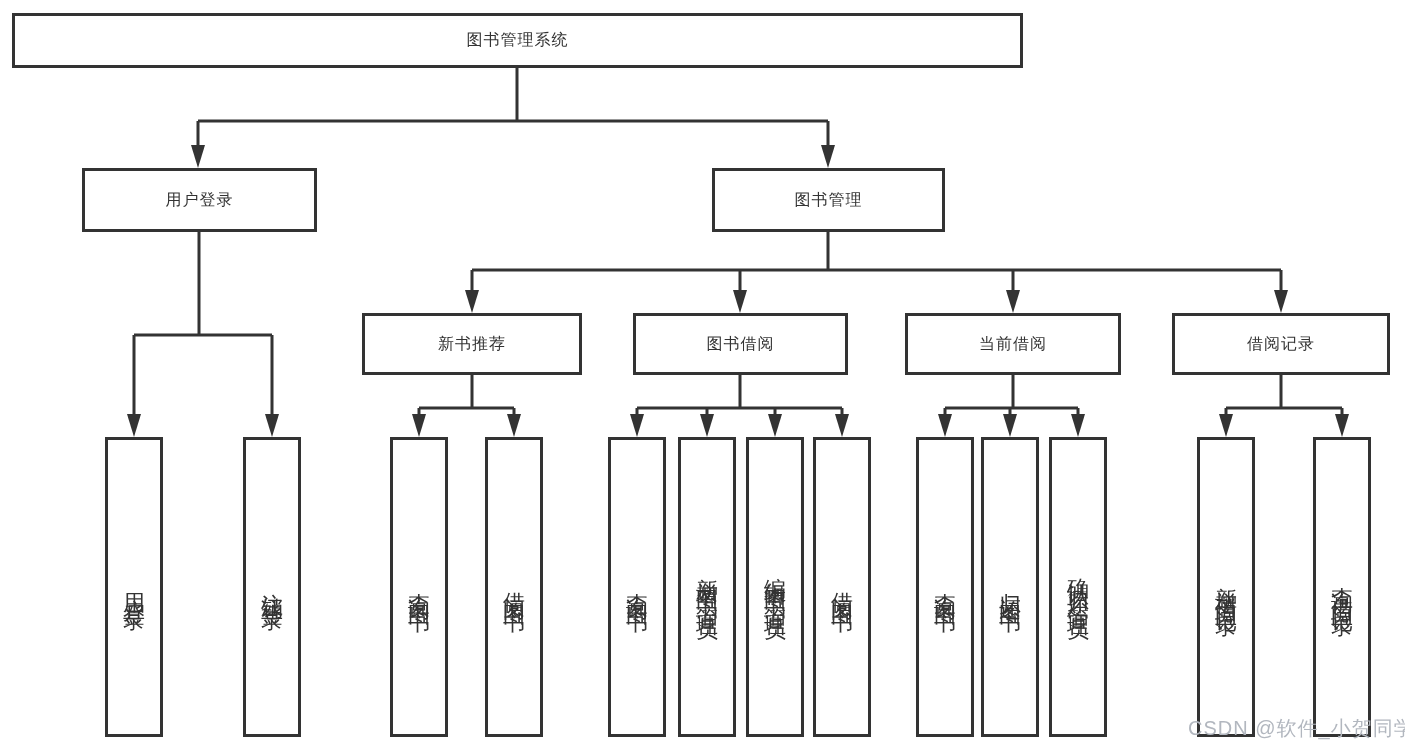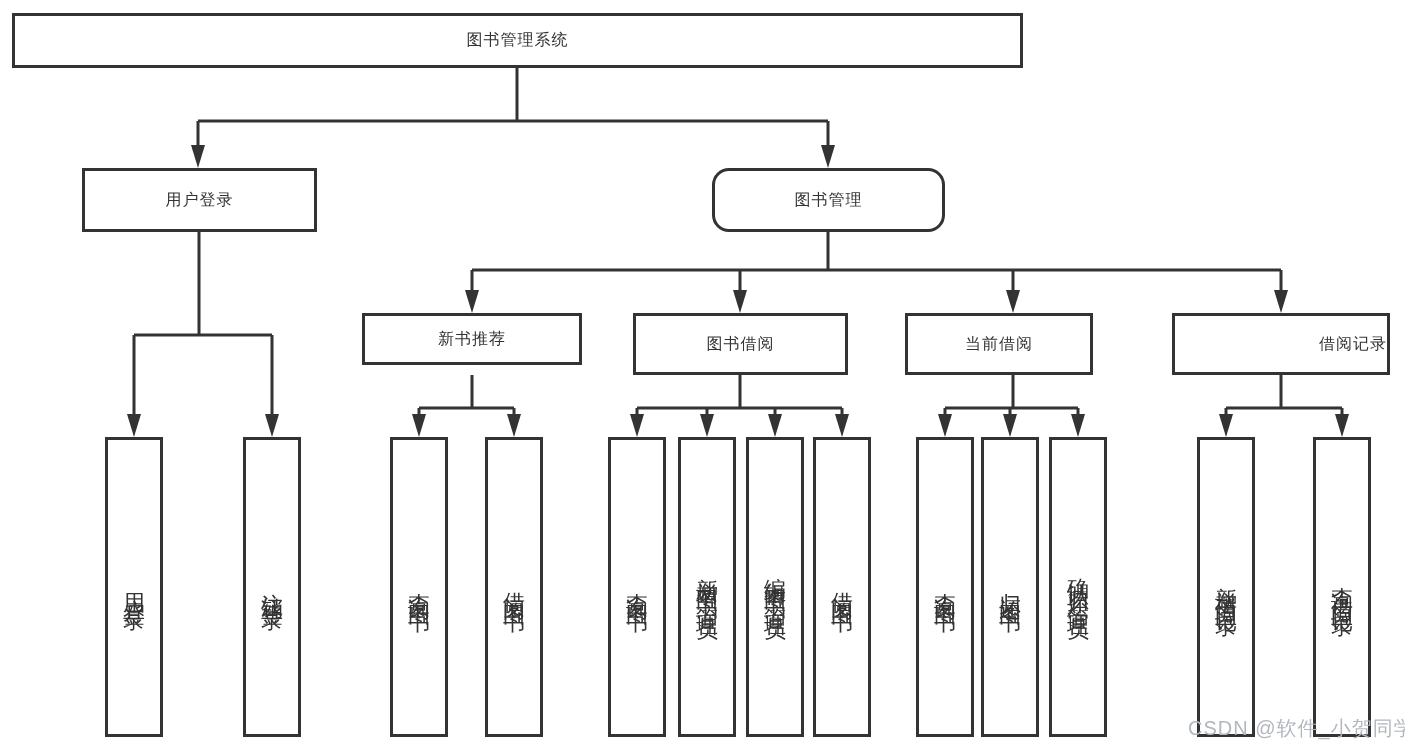--- a/index.html
+++ b/index.html
@@ -14,25 +14,25 @@
   }
   .hbox{font-size:16px;letter-spacing:1px;}
   .leaf{width:58px;top:437px;height:300px;}
   .leaf .vtext{
     writing-mode:vertical-rl;text-orientation:mixed;
     font-size:22px;letter-spacing:6px;line-height:1;white-space:nowrap;
   }
   
   .n-root{left:12px;top:13px;width:1011px;height:55px;}
   .n-user-login{left:82px;top:168px;width:235px;height:64px;}
-  .n-book-mgmt{left:712px;top:168px;width:233px;height:64px;border-radius:17px;}
-  .n-new-book{left:362px;top:313px;width:220px;height:52px;}
+  .n-book-mgmt{left:712px;top:168px;width:233px;height:64px;}
+  .n-new-book{left:362px;top:313px;width:220px;height:62px;}
   .n-borrow{left:633px;top:313px;width:215px;height:62px;font-family:Liberation Mono, monospace;}
-  .n-current{left:905px;top:313px;width:188px;height:62px;justify-content:center;}
-  .n-records{left:1172px;top:313px;width:218px;height:62px;justify-content:flex-end;}
+  .n-current{left:905px;top:313px;width:216px;height:62px;justify-content:center;}
+  .n-records{left:1172px;top:313px;width:218px;height:62px;}
   
   .lf-ul1{left:105px;} .lf-ul2{left:243px;}
   .lf-nb1{left:390px;} .lf-nb2{left:485px;}
   .lf-bb1{left:608px;} .lf-bb2{left:678px;} .lf-bb3{left:746px;} .lf-bb4{left:813px;}
   .lf-cb1{left:916px;} .lf-cb2{left:981px;} .lf-cb3{left:1049px;}
   .lf-rc1{left:1197px;} .lf-rc2{left:1313px;}
   .watermark{
     position:absolute;left:1188px;top:715px;font-size:20px;color:#b2b7bf;
     letter-spacing:1px;z-index:5;white-space:nowrap;
   }

